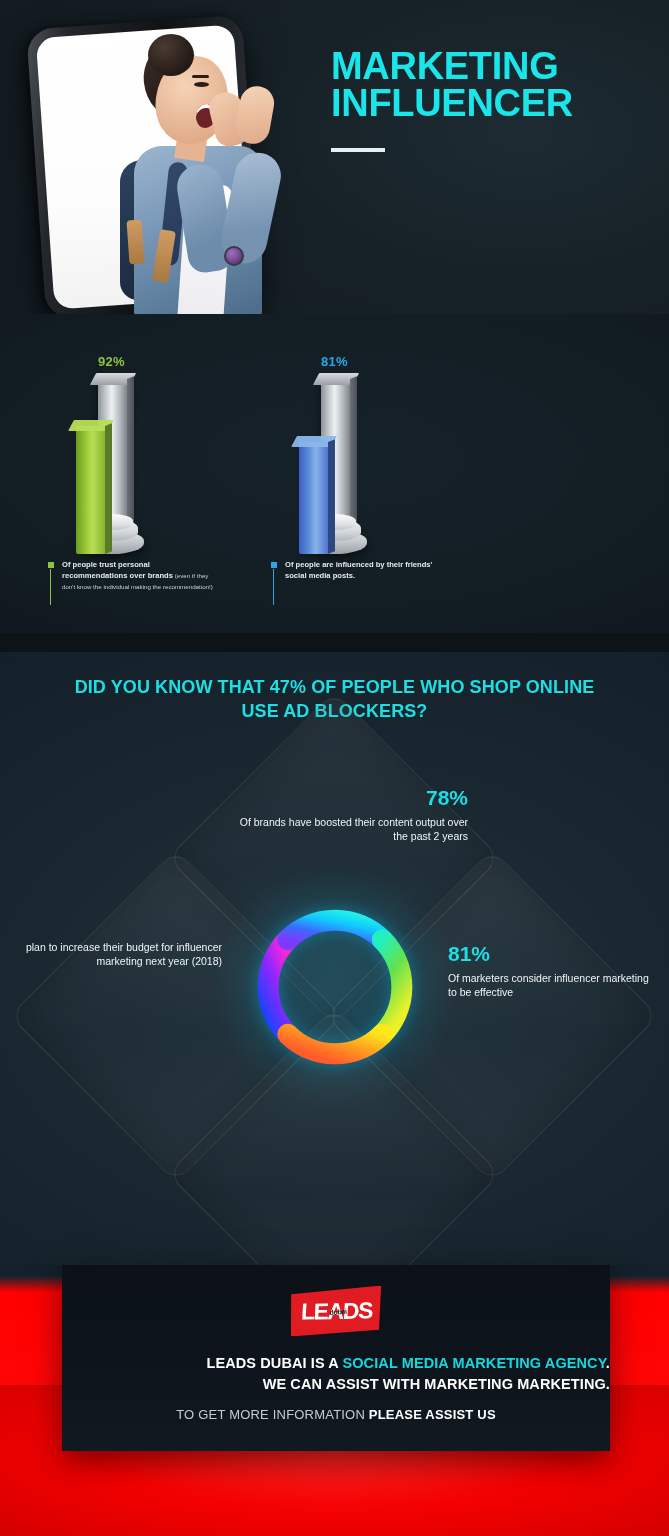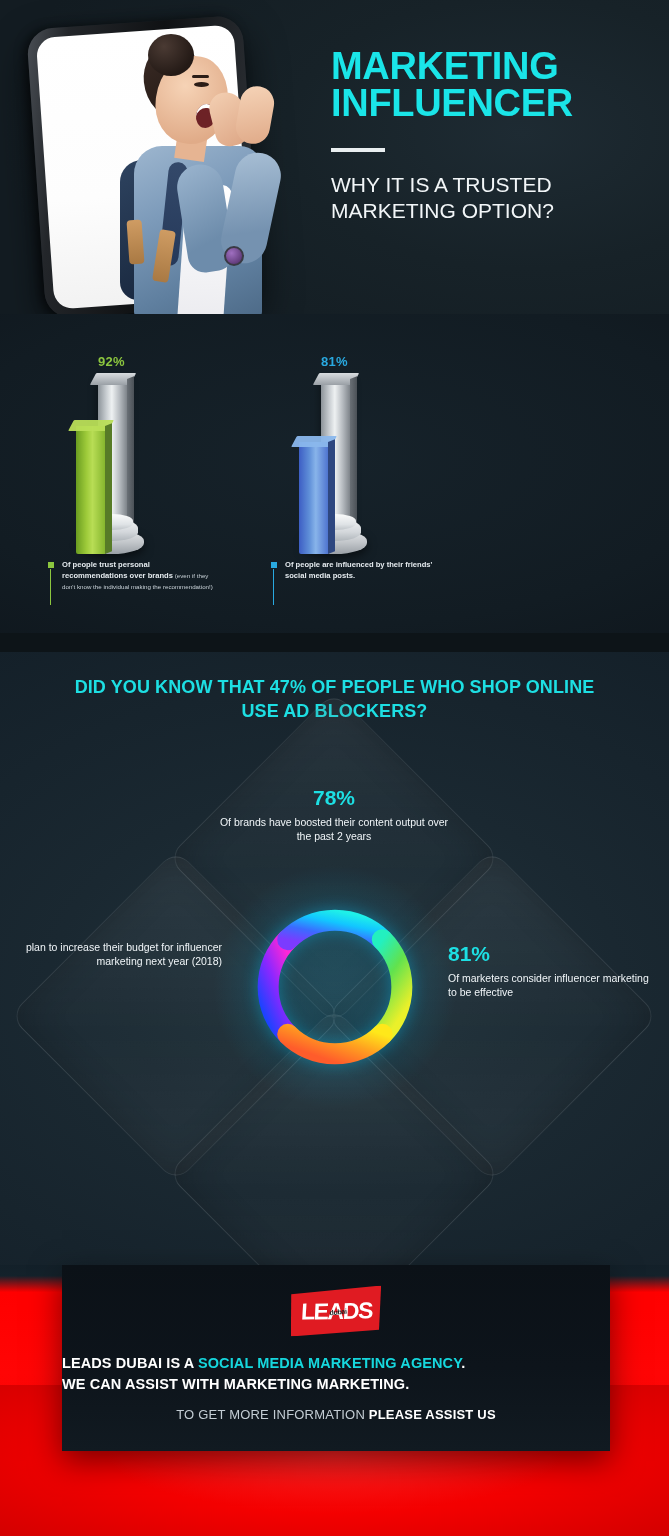--- a/index.html
+++ b/index.html
@@ -245,21 +245,21 @@
   .d-top   { left:216px; top:88px; }
   .d-left  { left:58px;  top:246px; }
   .d-right { left:374px; top:246px; }
   .d-bot   { left:216px; top:404px; }
 
   .d-text {
     position:absolute; width:236px; text-align:center;
     font-size:10.5px; line-height:1.36; color:#f0f5f8;
   }
   .d-pct { display:block; font-size:21px; font-weight:bold; color:#1ddfe3; margin-bottom:2px; }
-  .t-top   { left:216px; top:132px; }
+  .t-top   { left:232px; top:132px;text-align:right; }
   .t-bot   { left:216px; top:451px; }
   .t-left  { left:20px;  top:288px; text-align:right; width:210px; padding-right:8px;}
   .t-right { left:440px; top:288px; text-align:left;  width:210px; padding-left:8px;}
 
   
   .ring-wrap { position:absolute; left:240px; top:240px; width:190px; height:190px; }
   .ring-glow {
     position:absolute; inset:-28px; border-radius:50%;
     background:radial-gradient(circle, rgba(0,200,255,.13) 38%, rgba(0,0,0,0) 70%);
   }
@@ -288,21 +288,21 @@
   }
   .logo-text {
     font-size:23px; font-weight:bold; color:#ffffff; letter-spacing:-1.4px;
     transform:rotate(1deg) skewX(-4deg); font-family:"Liberation Sans", sans-serif;
   }
   .logo-sub {
     position:absolute; left:52%; top:52%; transform:translate(-50%,-50%) rotate(-4deg);
     font-size:7px; font-weight:bold; color:#1b1b1b; letter-spacing:-.3px;
   }
   .foot-line1 {
-    position:absolute; left:0; top:88px; width:548px; text-align:left;
+    position:absolute; left:0; top:88px; width:548px; text-align:right;
     font-size:14.5px; font-weight:bold; color:#ffffff; line-height:1.42;
     letter-spacing:.1px;
   }
   .accent { color:#16d7dd; }
   .foot-line2 {
     position:absolute; left:0; top:142px; width:548px; text-align:center;
     font-size:13px; color:#c3cdd4; letter-spacing:.2px;
   }
   .foot-bold { color:#ffffff; font-weight:bold; }
 </style>
@@ -334,21 +334,20 @@
     <div class="g-handL"></div>
     <div class="g-handR"></div>
   </div>
 
   <div class="hero-copy">
     <div class="hero-title">
       <div>MARKETING</div>
       <div>INFLUENCER</div>
     </div>
     <div class="hero-rule"></div>
-    <div class="hero-sub">WHY IT IS A TRUSTED MARKETING OPTION?</div>
   </div>
 </div>
 
 <div id="bars">
 
   <div class="bar-col c0">
     <div class="bar-pct" style="color:#8cc63f">92%</div>
     <div class="tower">
       <div class="tube"></div>
       <div class="fill green" style="height:128px"></div>

